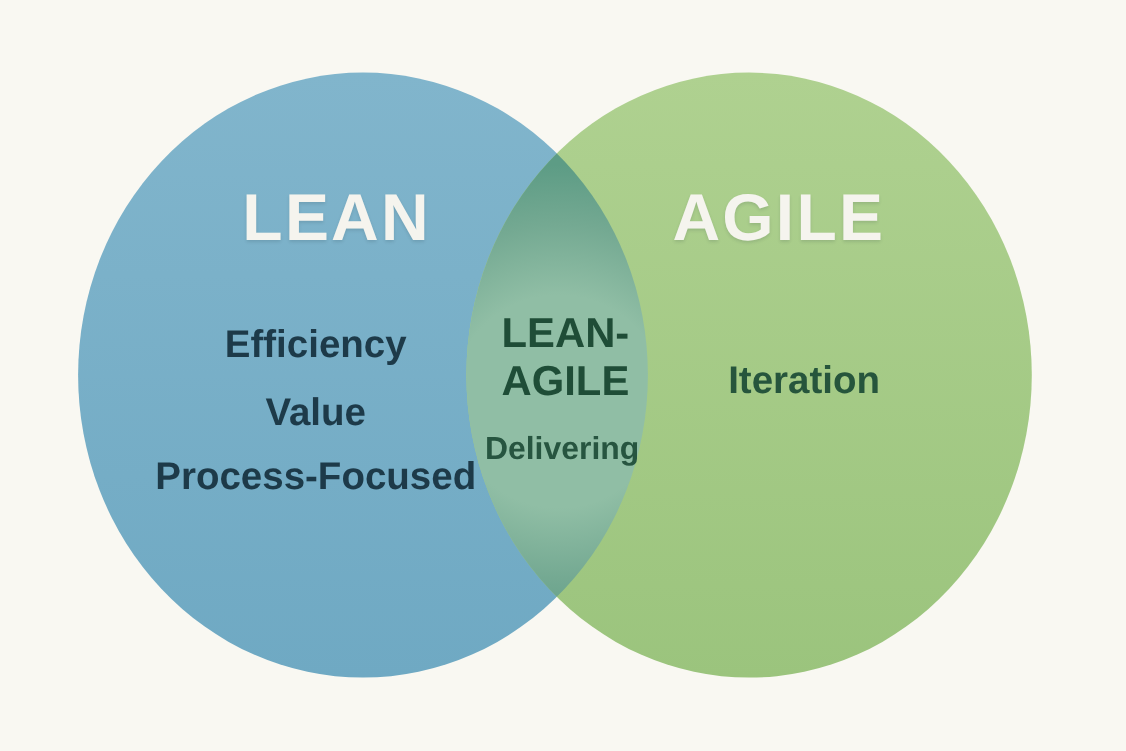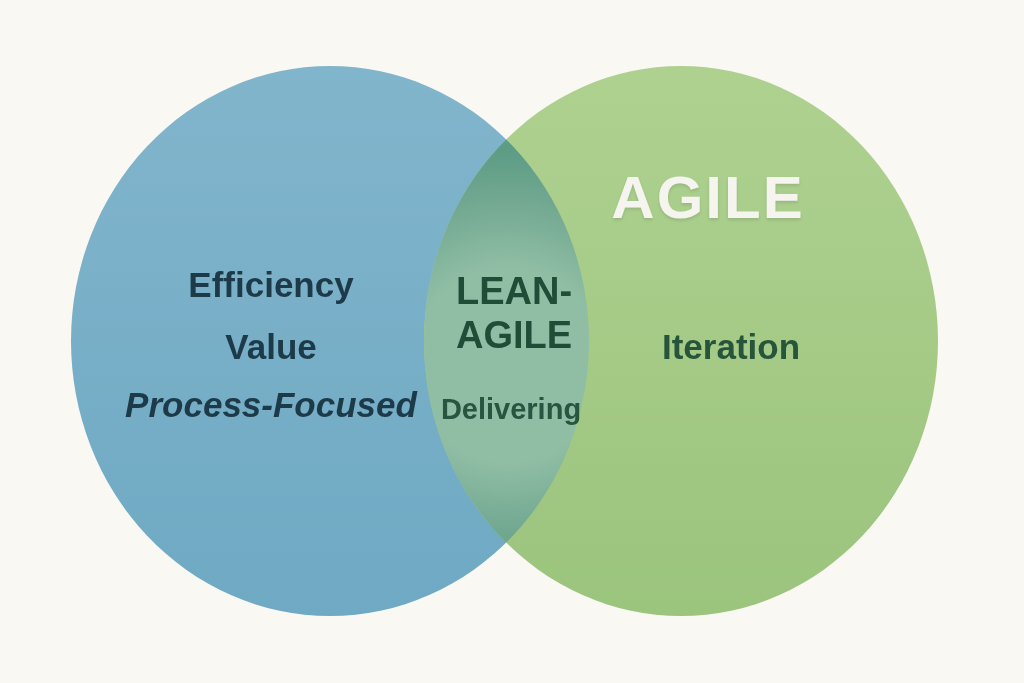--- a/index.html
+++ b/index.html
@@ -43,28 +43,28 @@
     color: var(--heading-text, #f5f4ee);
     text-shadow: 0 2px 3px rgba(25, 50, 55, 0.14);
   }
   .heading-lean  { left: 306px; top: 198px; }
   .heading-agile { left: 708px; top: 198px; }
 
   .item {
     font-size: 35px;
     font-weight: 700;
   }
-  .item-left  { color: var(--left-item-text, #1d3a49); left: 271px; }
+  .item-left  { color: var(--left-item-text, #1d3a49); left: 287px; margin-top: 29px; }
   .item-right { color: var(--right-item-text, #26553c); left: 731px; }
   .row-1 { top: 284px; }
   .row-2 { top: 346px; }
-  .row-3 { top: 404px; font-style: italic; }
+  .row-3 { top: 404px; }
 
   .overlap-title {
-    left: 514px; top: 313px;
+    left: 514px; top: 325px;
     font-size: 38px;
     font-weight: 700;
     line-height: 44px;
     color: var(--overlap-title-text, #1f4d37);
   }
   .overlap-subtitle {
     left: 511px; top: 409px;
     font-size: 29px;
     font-weight: 600;
     line-height: 31px;
@@ -98,20 +98,21 @@
       </clipPath>
     </defs>
 
     <ellipse cx="330" cy="341" rx="259" ry="275" fill="url(#blueGrad)"></ellipse>
     <ellipse cx="681" cy="341" rx="257" ry="275" fill="url(#greenGrad)"></ellipse>
     <g clip-path="url(#clipLean)">
       <ellipse cx="681" cy="341" rx="257" ry="275" fill="url(#overlapGrad)"></ellipse>
     </g>
   </svg>
 
+  <div class="label heading heading-lean">LEAN</div>
 
   <div class="label heading heading-agile">AGILE</div>
 
   <div class="label item item-left row-1">Efficiency</div>
   <div class="label item item-left row-2">Value</div>
   <div class="label item item-left row-3">Process-Focused</div>
 
   <div class="label item item-right row-2">Iteration</div>
 
   <div class="label overlap-title">

